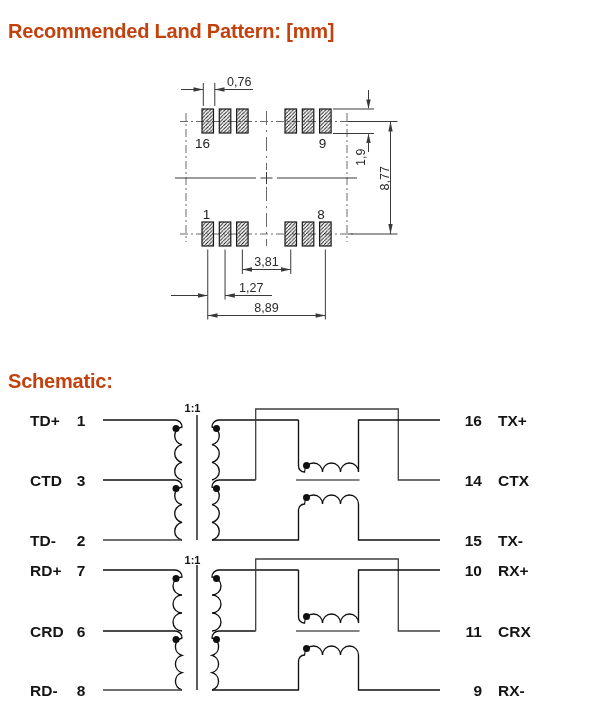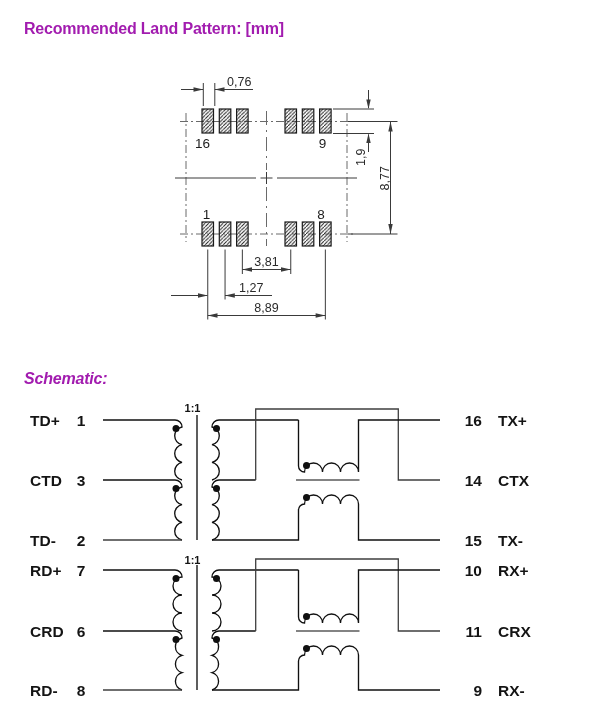--- a/index.html
+++ b/index.html
@@ -1,17 +1,17 @@
 <!DOCTYPE html>
 <html><head>
 <meta charset="utf-8">
 <style>
   html,body{margin:0;padding:0;background:#ffffff;}
   body{width:612px;height:726px;position:relative;font-family:"Liberation Sans",sans-serif;overflow:hidden;}
-  .sect-title{position:absolute;left:24px;font-weight:bold;font-size:16px;color:#a21caf;letter-spacing:-0.2px;white-space:nowrap;}
+  .sect-title{position:absolute;left:8px;font-weight:bold;font-size:20px;color:#c2410c;letter-spacing:-0.2px;white-space:nowrap;}
   svg{position:absolute;left:0;}
   svg text{font-family:"Liberation Sans",sans-serif;}
   .dimtext{font-size:12.5px;fill:#2a2a2a;}
   .padnum{font-size:13.5px;fill:#1c1c1c;}
   .pinname{font-size:15.5px;font-weight:bold;fill:#141414;}
   .ratio{font-size:11px;font-weight:bold;fill:#141414;}
   .wire{stroke:#3f3f3f;stroke-width:1.3;fill:none;}
   .coil{stroke:#101010;stroke-width:1.35;fill:none;}
   .corebar{stroke:#5a5a5a;stroke-width:1.6;fill:none;}
   .dim{stroke:#3a3a3a;stroke-width:1;fill:none;}
@@ -110,21 +110,21 @@
 
   <g>
     <path class="dim" d="M207.75 249.5 V319.5 M325.35 249.5 V319.5"></path>
     <path class="dim" d="M207.75 315.5 H325.35"></path>
     <polygon class="arr" points="207.75,315.5 217.5,313.3 217.5,317.7"></polygon>
     <polygon class="arr" points="325.35,315.5 315.6,313.3 315.6,317.7"></polygon>
     <text class="dimtext" x="266.5" y="312" text-anchor="middle">8,89</text>
   </g>
 </svg>
 
-<div class="sect-title" style="top:370px;font-style:italic;">Schematic:</div>
+<div class="sect-title" style="top:370px;">Schematic:</div>
 
 <svg style="top:390px;" width="612" height="336" viewBox="0 390 612 336">
 
   <g>
 
     <path class="coil" d="M103 420 H175 a7 7 0 0 1 7 7 a9 9 0 0 0 0 17.67 a9 9 0 0 0 0 17.67 a9 9 0 0 0 0 17.67"></path>
     <path class="coil" d="M103 480 H175 a7 7 0 0 1 7 7 a9 9 0 0 0 0 17.67 a9 9 0 0 0 0 17.67 a9 9 0 0 0 0 17.67"></path>
     <path class="wire" d="M103 540 H182"></path>
 
     <path class="coil" d="M197 415 V540"></path>

